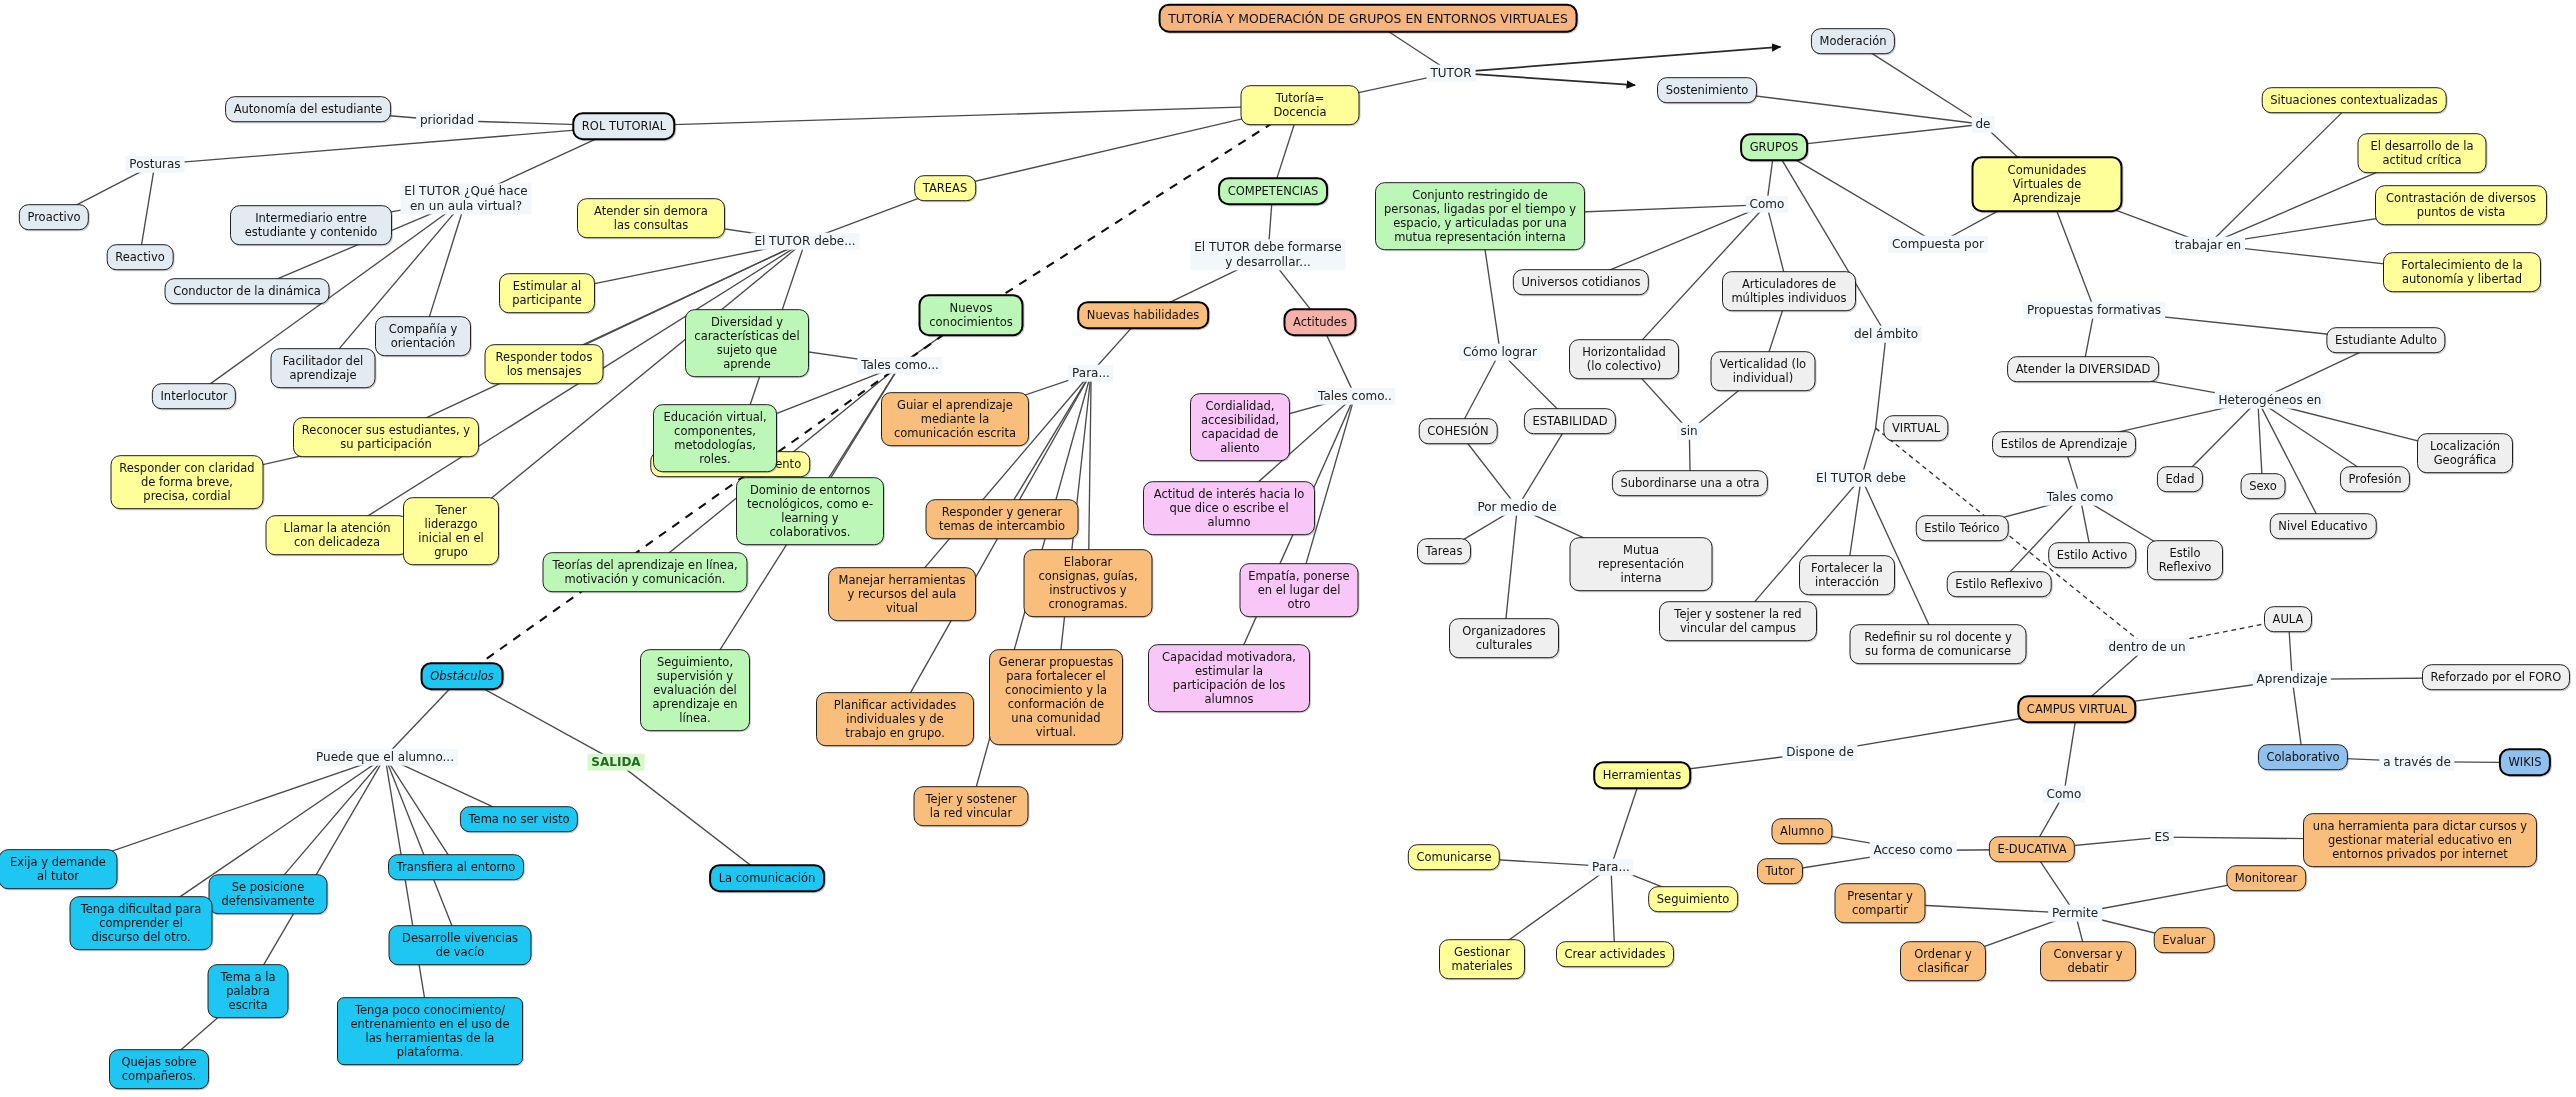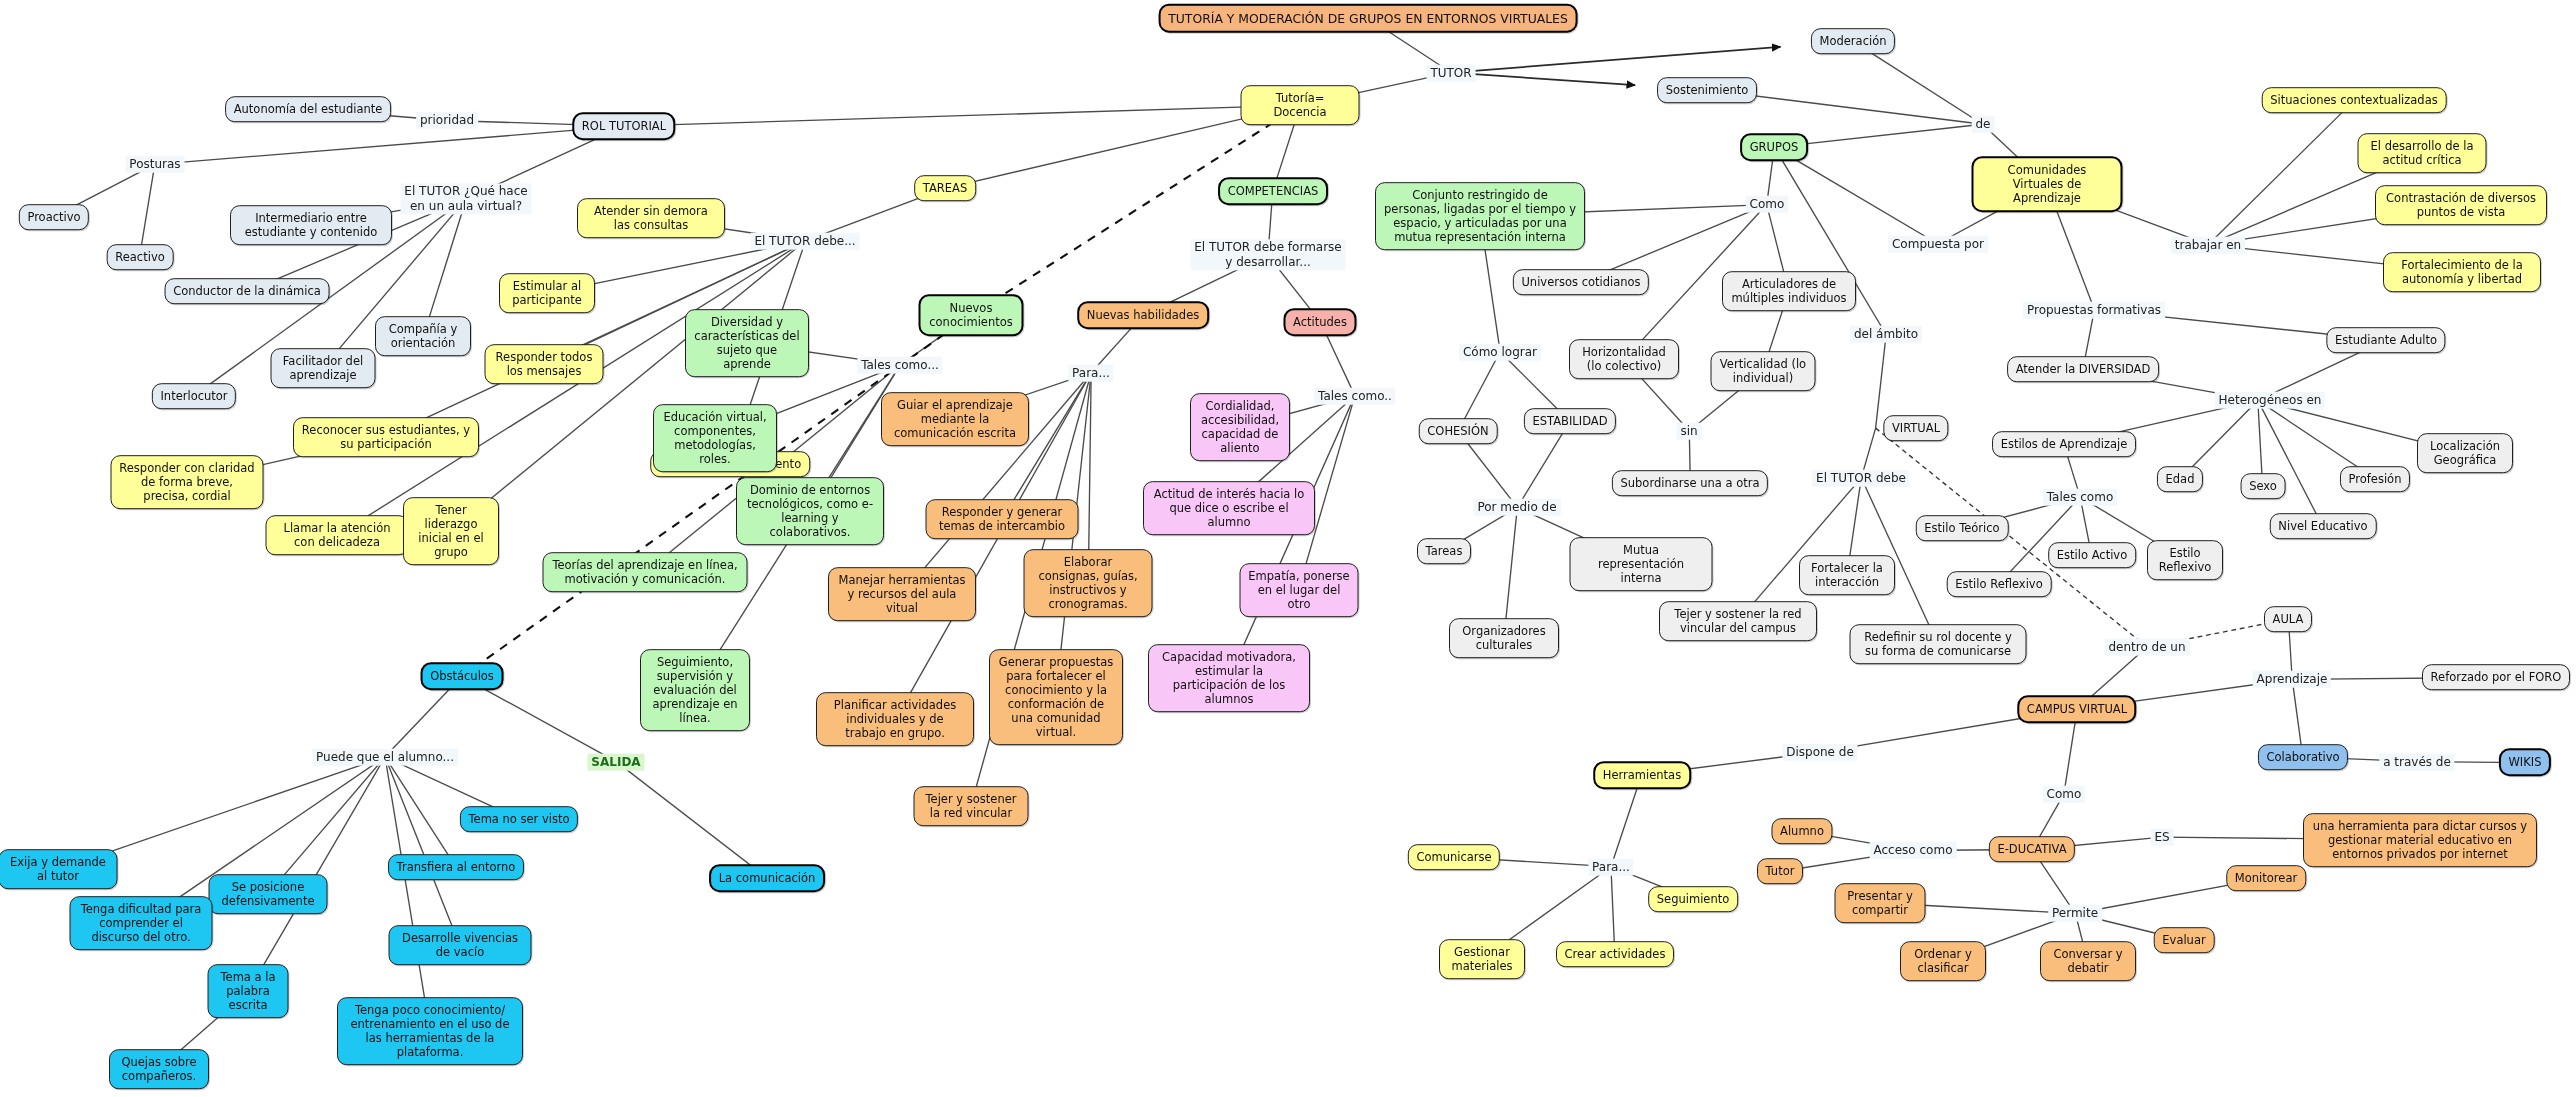--- a/index.html
+++ b/index.html
@@ -235,31 +235,31 @@
       <div class="node orange" style="left: 902px; top: 594px; width: 148px;">Manejar herramientas y recursos del aula vitual</div>
       <div class="node orange" style="left: 1088px; top: 583px; width: 129px;">Elaborar consignas, guías, instructivos y cronogramas.</div>
       <div class="node orange" style="left: 895px; top: 719px; width: 158px;">Planificar actividades individuales y de trabajo en grupo.</div>
       <div class="node orange" style="left: 1056px; top: 697px; width: 134px;">Generar propuestas para fortalecer el conocimiento y la conformación de una comunidad virtual.</div>
       <div class="node orange" style="left: 971px; top: 806px; width: 115px;">Tejer y sostener la red vincular</div>
       <div class="node violet" style="left: 1240px; top: 427px; width: 100px;">Cordialidad, accesibilidad, capacidad de aliento</div>
       <div class="node label nowrap" style="left: 1355px; top: 396px;">Tales como..</div>
       <div class="node violet" style="left: 1229px; top: 508px; width: 172px;">Actitud de interés hacia lo que dice o escribe el alumno</div>
       <div class="node violet" style="left: 1299px; top: 590px; width: 119px;">Empatía, ponerse en el lugar del otro</div>
       <div class="node violet" style="left: 1229px; top: 678px; width: 162px;">Capacidad motivadora, estimular la participación de los alumnos</div>
-      <div class="node cyan emph nowrap" style="left: 462px; top: 676px;">Obstáculos</div>
+      <div class="node cyan emph nowrap" style="left: 462px; top: 676px; font-style: italic;">Obstáculos</div>
       <div class="node label nowrap" style="left: 385px; top: 757px;">Puede que el alumno...</div>
       <div class="node label-green nowrap" style="left: 616px; top: 762px;">SALIDA</div>
       <div class="node cyan nowrap" style="left: 519px; top: 819px;">Tema no ser visto</div>
       <div class="node cyan" style="left: 58px; top: 869px; width: 119px;">Exija y demande al tutor</div>
       <div class="node cyan" style="left: 268px; top: 894px; width: 119px;">Se posicione defensivamente</div>
       <div class="node cyan nowrap" style="left: 456px; top: 867px;">Transfiera al entorno</div>
       <div class="node cyan" style="left: 141px; top: 923px; width: 143px; text-align: center;">Tenga dificultad para comprender el discurso del otro.</div>
       <div class="node cyan" style="left: 460px; top: 945px; width: 143px;">Desarrolle vivencias de vacío</div>
       <div class="node cyan" style="left: 248px; top: 991px; width: 81px;">Tema a la palabra escrita</div>
-      <div class="node cyan" style="left: 430px; top: 1031px; width: 186px;">Tenga poco conocimiento/ entrenamiento en el uso de las herramientas de la plataforma.</div>
+      <div class="node cyan" style="left: 430px; top: 1031px; width: 186px; border-radius: 7px;">Tenga poco conocimiento/ entrenamiento en el uso de las herramientas de la plataforma.</div>
       <div class="node cyan" style="left: 159px; top: 1069px; width: 100px;">Quejas sobre compañeros.</div>
       <div class="node cyan emph nowrap" style="left: 767px; top: 878px;">La comunicación</div>
       <div class="node green" style="left: 1480px; top: 216px; width: 210px;">Conjunto restringido de personas, ligadas por el tiempo y espacio, y articuladas por una mutua representación interna</div>
       <div class="node green emph nowrap" style="left: 1774px; top: 147px;">GRUPOS</div>
       <div class="node label nowrap" style="left: 1767px; top: 204px;">Como</div>
       <div class="node gray nowrap" style="left: 1581px; top: 282px;">Universos cotidianos</div>
       <div class="node gray" style="left: 1789px; top: 291px; width: 134px;">Articuladores de múltiples individuos</div>
       <div class="node gray" style="left: 1624px; top: 359px; width: 110px;">Horizontalidad (lo colectivo)</div>
       <div class="node gray" style="left: 1763px; top: 371px; width: 105px;">Verticalidad (lo individual)</div>
       <div class="node label nowrap" style="left: 1689px; top: 431px;">sin</div>

